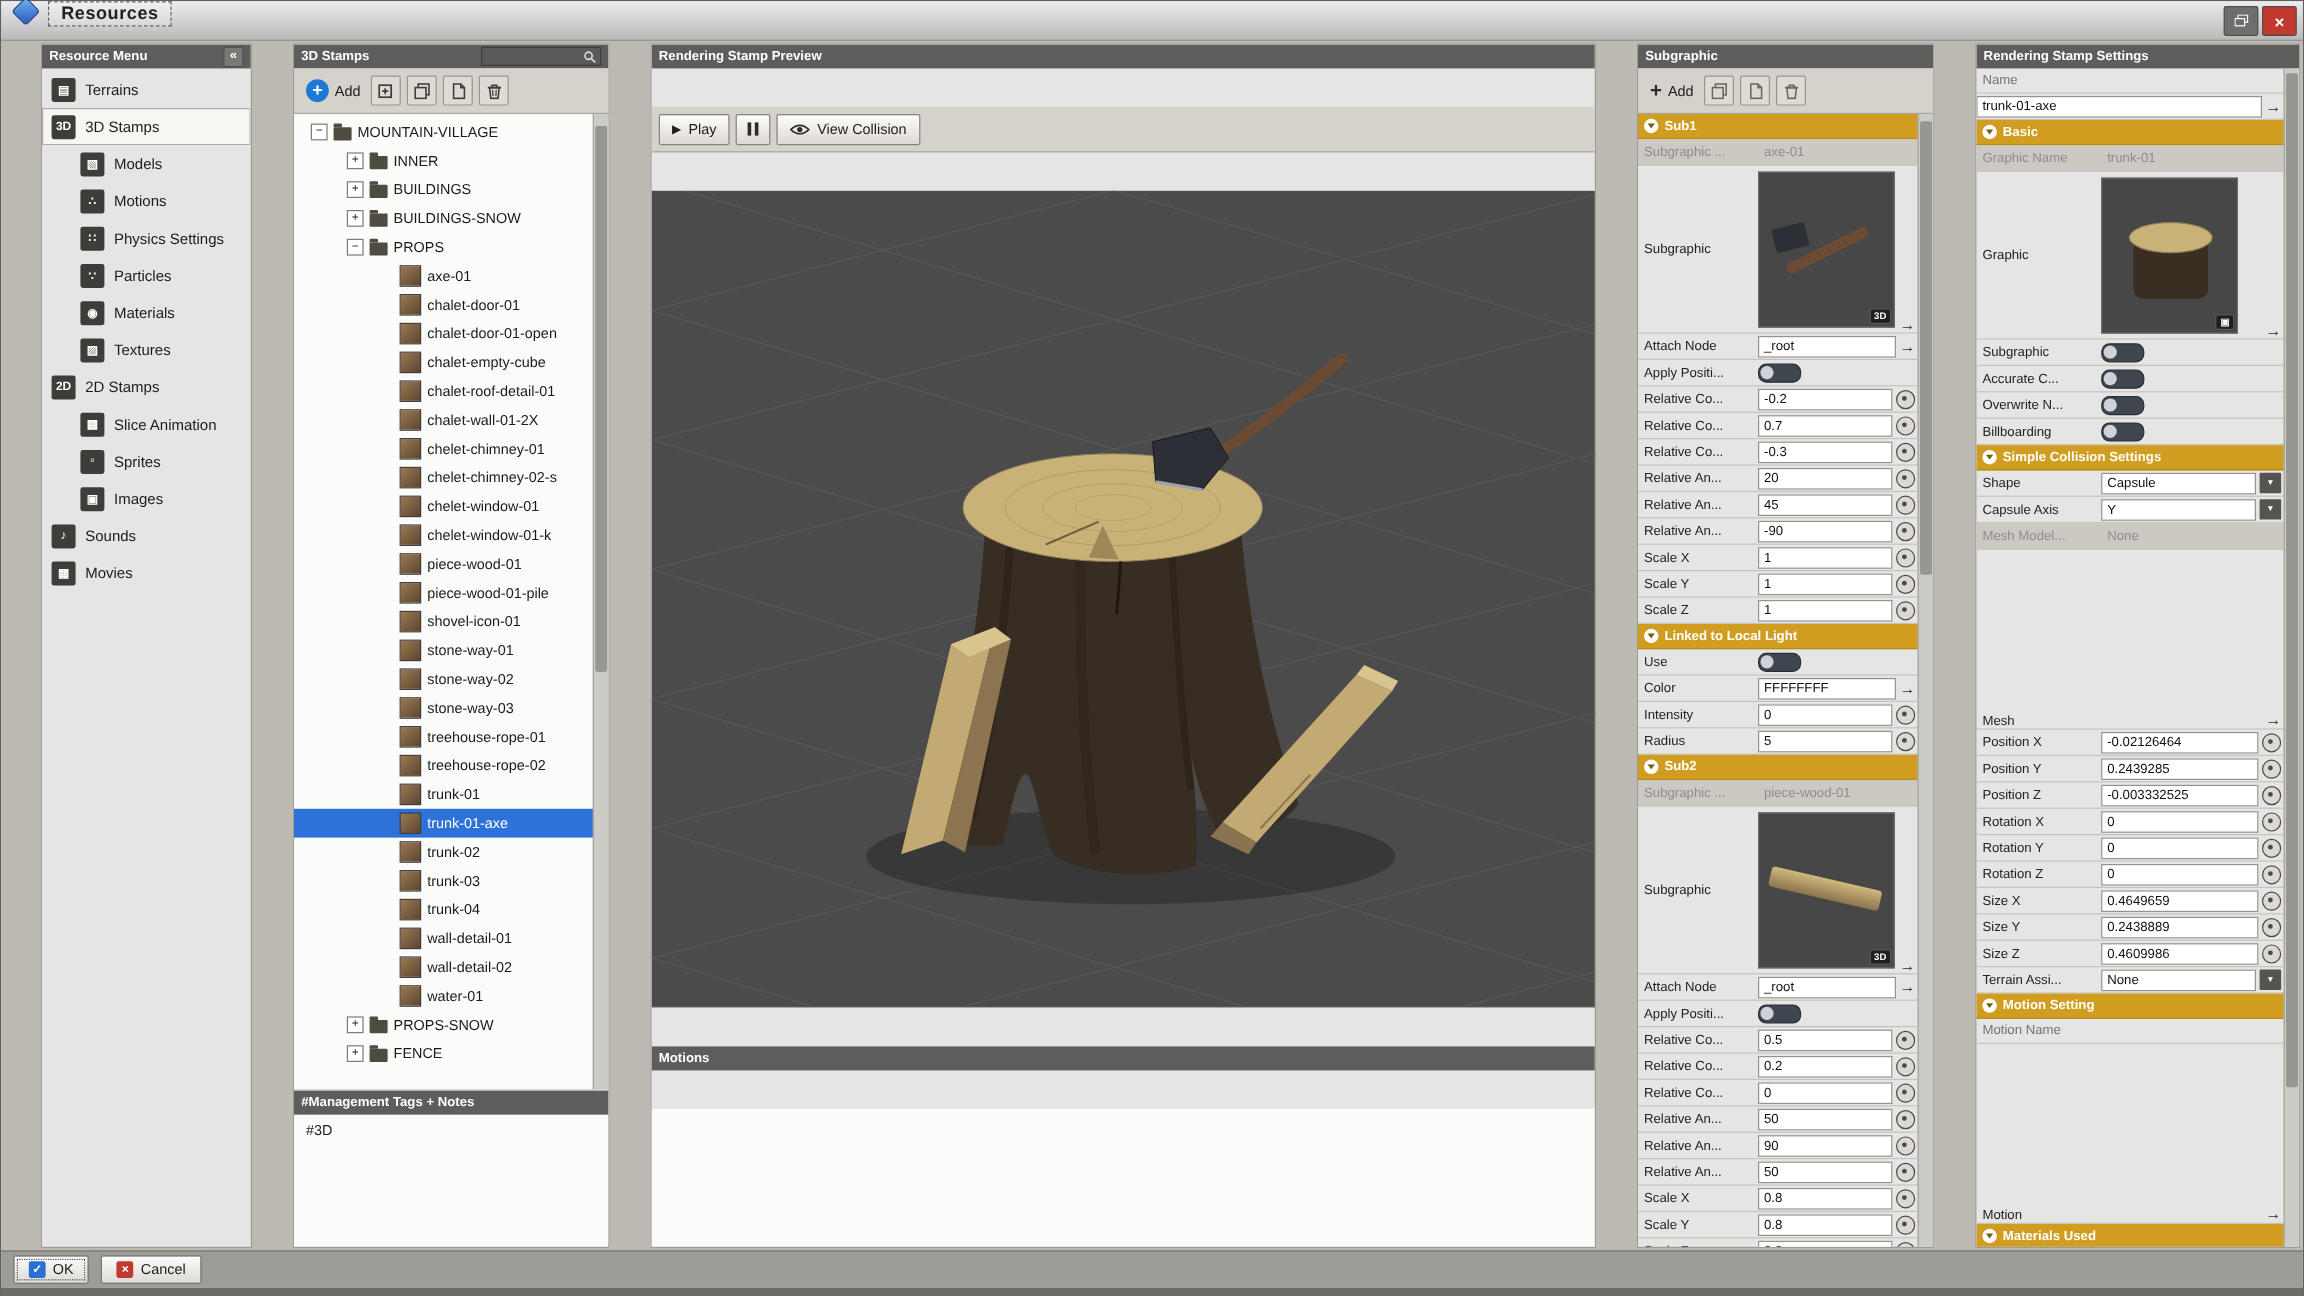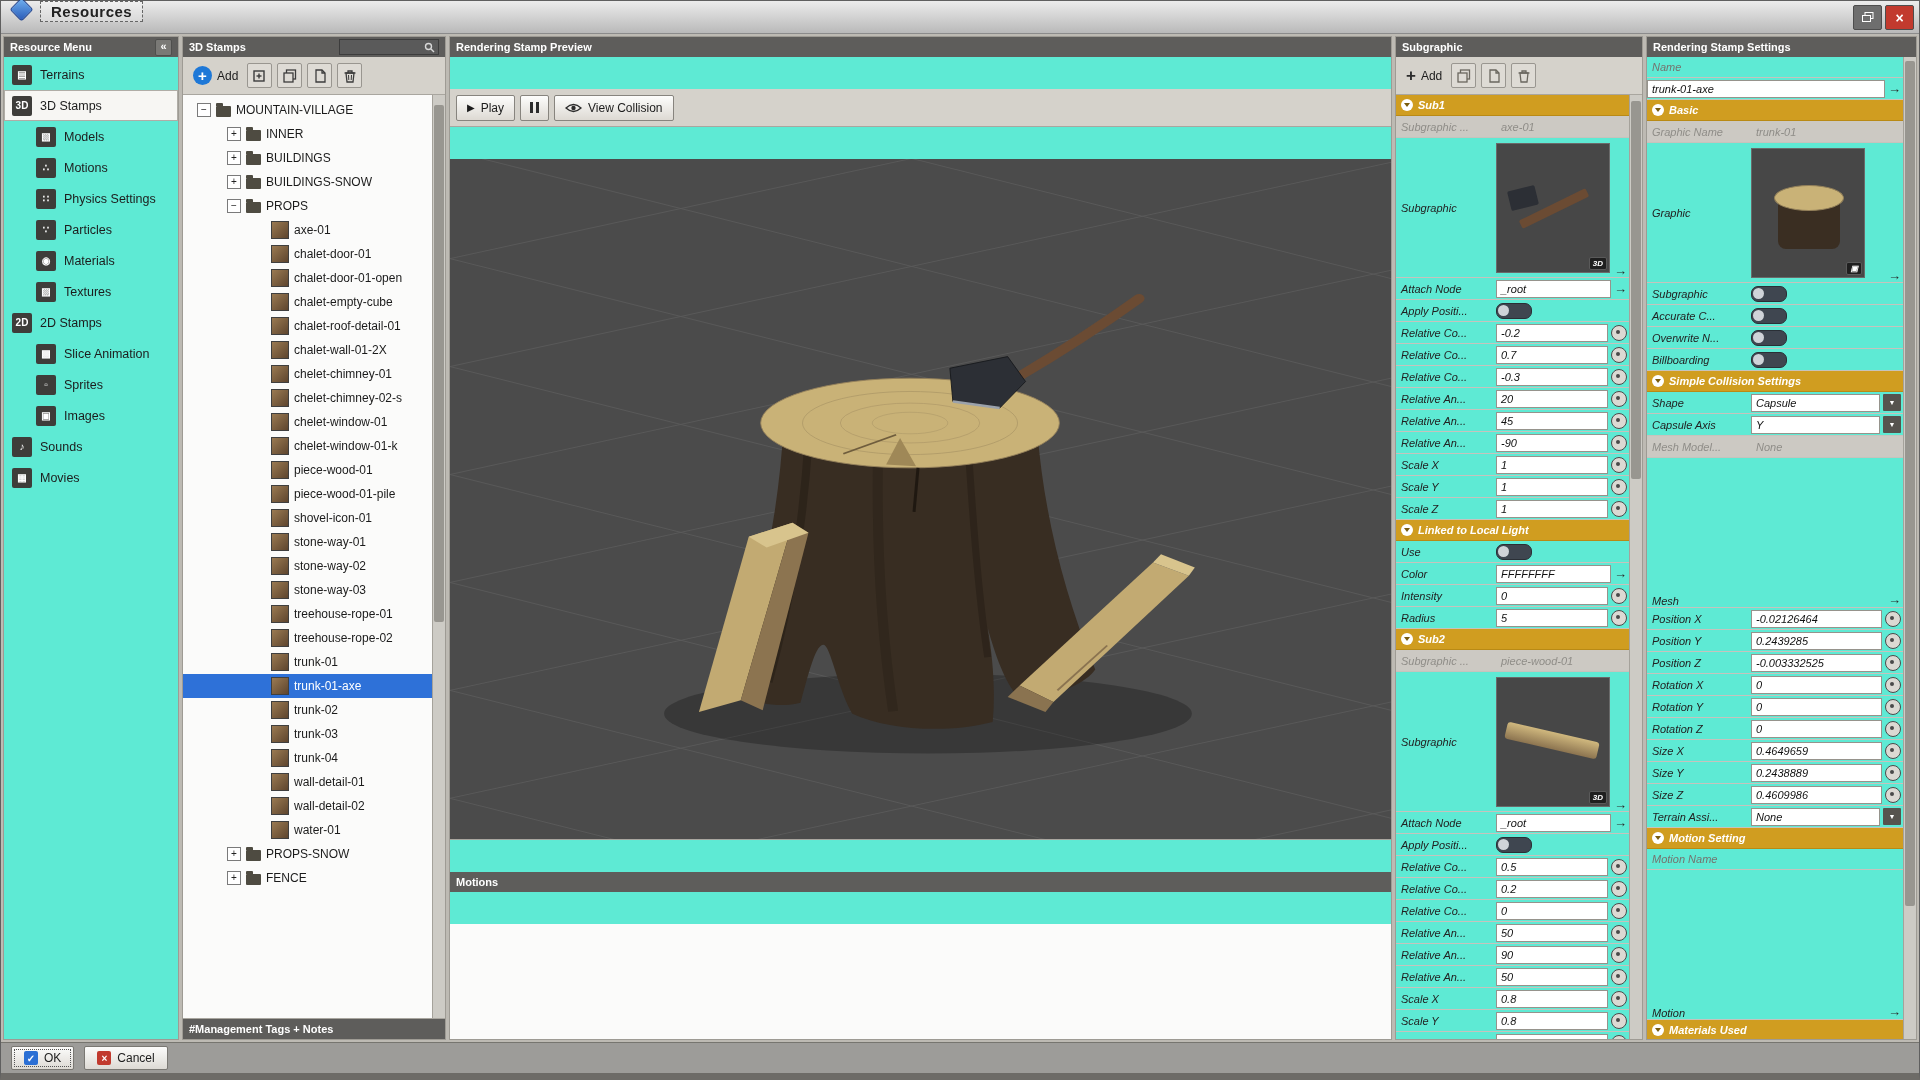--- a/index.html
+++ b/index.html
@@ -10,21 +10,21 @@
   .titlebar{height:32px;flex:0 0 auto;background:linear-gradient(#ececec,#b9b9b9);border-bottom:1px solid #8b8b8b;display:flex;align-items:flex-start;padding:0 6px;position:relative;}
   .gem{width:15px;height:15px;background:linear-gradient(135deg,#6fb0f0,#2a5bb8);transform:rotate(45deg);border:1px solid #1a3f8f;margin:0 10px 0 6px;border-radius:3px;}
   .apptitle{font-size:15px;font-weight:bold;color:#222;border:1px dashed #666;padding:1px 10px;letter-spacing:.5px;background:rgba(255,255,255,.25);}
   .winbtns{position:absolute;right:5px;top:4px;display:flex;gap:3px;}
   .winbtn{width:27px;height:23px;border:1px solid #4d4d4d;display:flex;align-items:center;justify-content:center;border-radius:2px;cursor:pointer;}
   .winbtn.gray{background:#6e6e6e;}
   .winbtn.red{background:#c23a2e;color:#fff;font-size:14px;font-weight:bold;line-height:1;}
 
   
   .main{flex:1 1 auto;display:flex;gap:3px;padding:2px;overflow:hidden;background:#bdbab3;}
-  .panel{background:#5eead4;border:1px solid #9e9b94;display:flex;flex-direction:column;overflow:hidden;box-sizing:border-box;}
+  .panel{background:#e5e5e5;border:1px solid #9e9b94;display:flex;flex-direction:column;overflow:hidden;box-sizing:border-box;margin-left:31px;}
   .p-resource{width:176px;flex:0 0 auto;}
   .p-stamps{width:264px;flex:0 0 auto;}
   .p-preview{flex:1 1 auto;gap:32px;}
   .p-subgraphic{width:248px;flex:0 0 auto;}
   .p-settings{width:271px;flex:0 0 auto;}
   .phead{height:20px;flex:0 0 auto;background:#5e5d5b;color:#fff;font-size:11px;font-weight:bold;display:flex;align-items:center;padding:0 6px;justify-content:space-between;}
   .toolbar{height:37px;flex:0 0 auto;display:flex;align-items:center;gap:5px;padding:0 6px;border-bottom:1px solid #a9a69f;background:#d5d2cb;}
 
   
   .collapse-btn{width:15px;height:15px;background:#7a7976;border:1px solid #4f4f4d;color:#fff;font-size:11px;line-height:13px;text-align:center;border-radius:2px;cursor:pointer;}
@@ -61,21 +61,21 @@
   .pbtn{height:26px;display:inline-flex;align-items:center;gap:6px;padding:0 10px;background:linear-gradient(#fdfdfc,#ddd9d3);border:1px solid #87847e;border-radius:2px;font-size:12px;color:#1c1c1c;cursor:pointer;}
   .pausebars{display:inline-flex;gap:3px;}
   .pausebars i{width:3px;height:11px;background:#2c2c2c;display:block;}
   .viewport{flex:1;position:relative;background:#4b4b4b;border-bottom:1px solid #a9a69f;overflow:hidden;}
   .viewport svg{position:absolute;inset:0;width:100%;height:100%;}
   .motionshead{height:20px;flex:0 0 auto;background:#5e5d5b;color:#fff;font-size:11px;font-weight:bold;display:flex;align-items:center;padding:0 6px;}
   .motionsbody{height:115px;flex:0 0 auto;background:#fbfbfa;}
 
   
   .propwrap{flex:1;position:relative;overflow:hidden;}
-  .props{position:absolute;left:0;top:0;right:12px;bottom:0;overflow:hidden;font-style:italic;}
+  .props{position:absolute;left:0;top:0;right:12px;bottom:0;overflow:hidden;}
   .prow{min-height:21px;box-sizing:border-box;display:flex;align-items:center;border-bottom:1px solid #c6c3bc;font-size:11px;position:relative;}
   .plabel{width:100px;flex:0 0 auto;padding:0 5px;box-sizing:border-box;color:#222;overflow:hidden;white-space:nowrap;}
   .p-settings .plabel{width:104px;}
   .pval{flex:1;display:flex;align-items:center;gap:3px;padding:1px 3px 1px 0;position:relative;min-height:19px;}
   .pvaltext{flex:1;display:none;background:#fff;border:1px solid #96938c;height:16px;line-height:16px;padding:0 4px;overflow:hidden;white-space:nowrap;color:#111;}
   .toggle{display:none;width:34px;height:14px;border-radius:7px;background:#3f4650;border:1px solid #2a2f36;position:relative;flex:0 0 auto;cursor:pointer;}
   .knob{position:absolute;left:1px;top:1px;width:11px;height:11px;border-radius:50%;background:#cfd3d8;}
   .spin{display:none;width:14px;height:14px;border-radius:50%;border:1px solid #4a4a4a;background:#dcd9d3;flex:0 0 auto;position:relative;cursor:pointer;}
   .spin::after{content:"";position:absolute;left:4px;top:4px;width:4px;height:4px;border-radius:50%;background:#4a4a4a;}
   .ddbtn{display:none;width:18px;height:17px;background:#56544f;color:#fff;font-size:7px;align-items:center;justify-content:center;border-radius:1px;flex:0 0 auto;cursor:pointer;}
@@ -472,20 +472,21 @@
               <span>FENCE</span>
             </div>
           </div>
         <div class="vscroll">
             <div class="vthumb" style="top:10px;height:56%;"></div>
           </div>
       </div>
       <div class="tagshead">
           <span>#Management Tags + Notes</span>
         </div>
+      <div class="tagsbody"><span>#3D</span></div>
     </div>
 
     <div class="panel p-preview">
       <div class="phead">
           <span>Rendering Stamp Preview</span>
         </div>
       <div class="toolbar">
         <button class="pbtn">
           <span style="font-size:10px;">▶</span>
           <span>Play</span>

